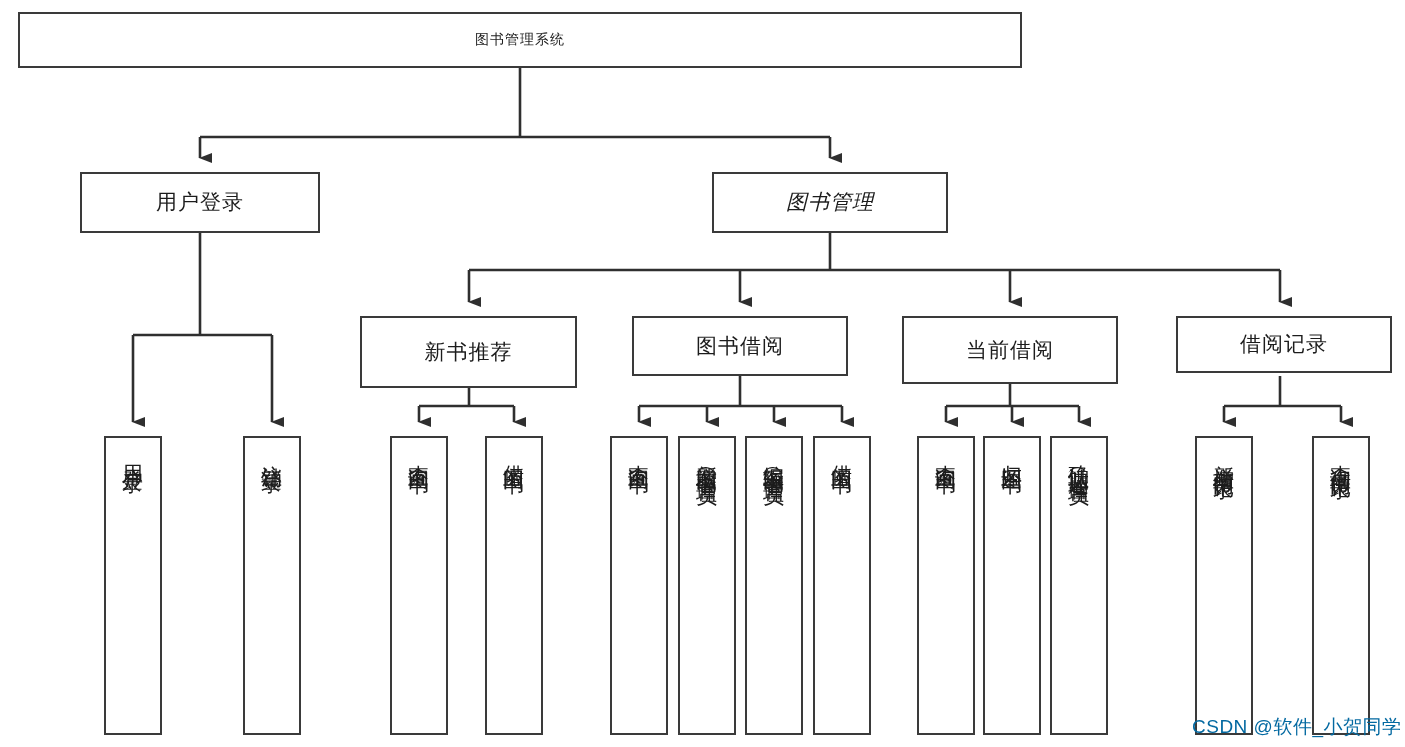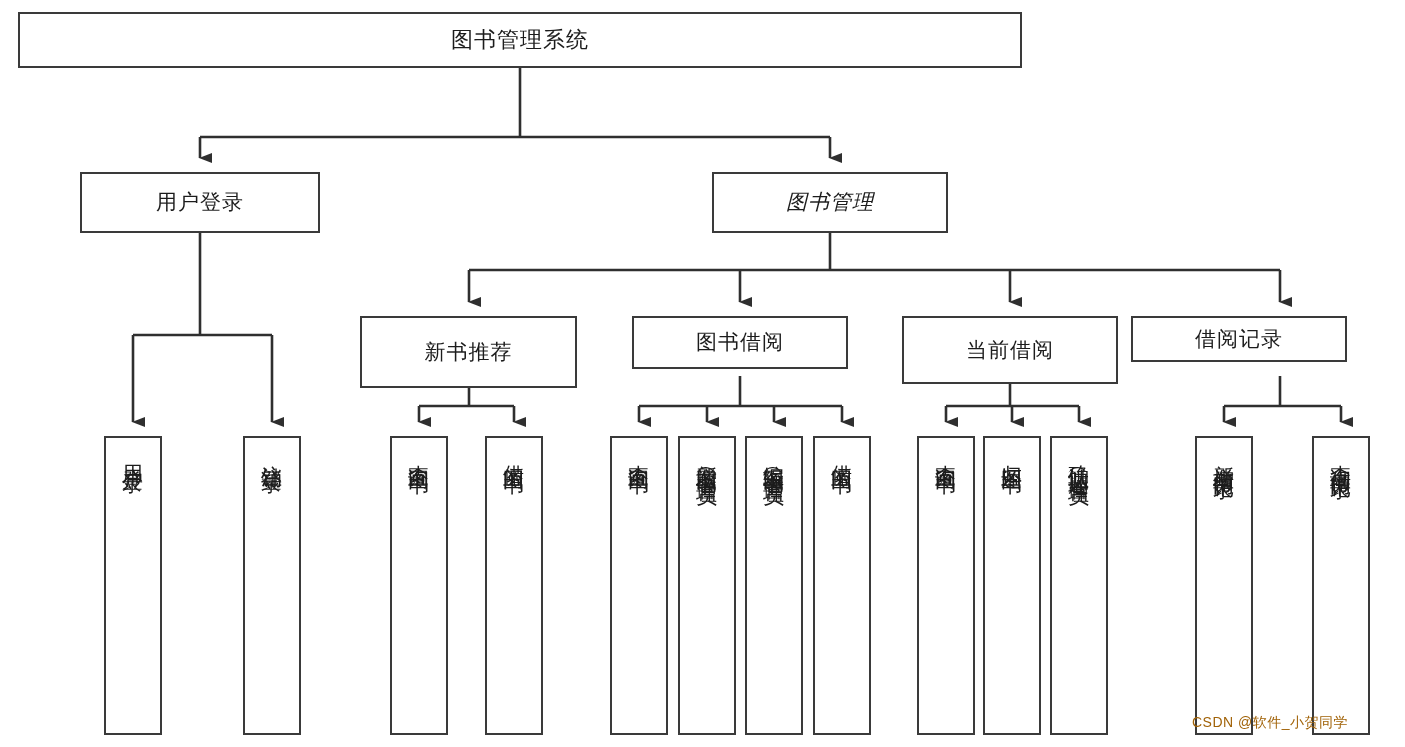--- a/index.html
+++ b/index.html
@@ -36,39 +36,39 @@
   .node .label{
     display:block;
     line-height:1.28;
     letter-spacing:1px;
   }
   
   .node.horiz .label{
     font-size:21px;
     white-space:nowrap;
   }
-  .node.root .label{ font-size:22px; }
+  .node.root .label{ font-size:14px; }
   
   .node.vert{
     align-items:flex-start;
     justify-content:center;
     padding-top:10px;
   }
   .node.vert .label{
     writing-mode:vertical-rl;
     text-orientation:upright;
     font-size:21px;
     letter-spacing:3px;
     line-height:1.0;
     white-space:nowrap;
   }
   .watermark{
     position:absolute;
-    font-size:14px;
-    color:#a16207;
+    font-size:19px;
+    color:#0369a1;
     white-space:nowrap;
     z-index:5;
     letter-spacing:0.5px;
   }
 </style>
 </head>
 <body>
 
 <div id="canvas">
 
@@ -129,27 +129,27 @@
   <div class="node horiz" style="left:80px;top:172px;width:240px;height:61px;">
     <span class="label">用户登录</span>
   </div>
   <div class="node horiz" style="left:712px;top:172px;width:236px;height:61px;font-style:italic;">
     <span class="label">图书管理</span>
   </div>
 
   <div class="node horiz" style="left:360px;top:316px;width:217px;height:72px;">
     <span class="label">新书推荐</span>
   </div>
-  <div class="node horiz" style="left:632px;top:316px;width:216px;height:53px;">
+  <div class="node horiz" style="left:632px;top:316px;width:216px;height:60px;">
     <span class="label">图书借阅</span>
   </div>
   <div class="node horiz" style="left:902px;top:316px;width:216px;height:68px;">
     <span class="label">当前借阅</span>
   </div>
-  <div class="node horiz" style="left:1131px;top:316px;width:216px;height:46px;">
+  <div class="node horiz" style="left:1176px;top:316px;width:216px;height:57px;">
     <span class="label">借阅记录</span>
   </div>
 
   <div class="node vert" style="left:104px;top:436px;width:58px;height:299px;">
     <span class="label">用户登录</span>
   </div>
   <div class="node vert" style="left:243px;top:436px;width:58px;height:299px;">
     <span class="label">注销登录</span>
   </div>
 

